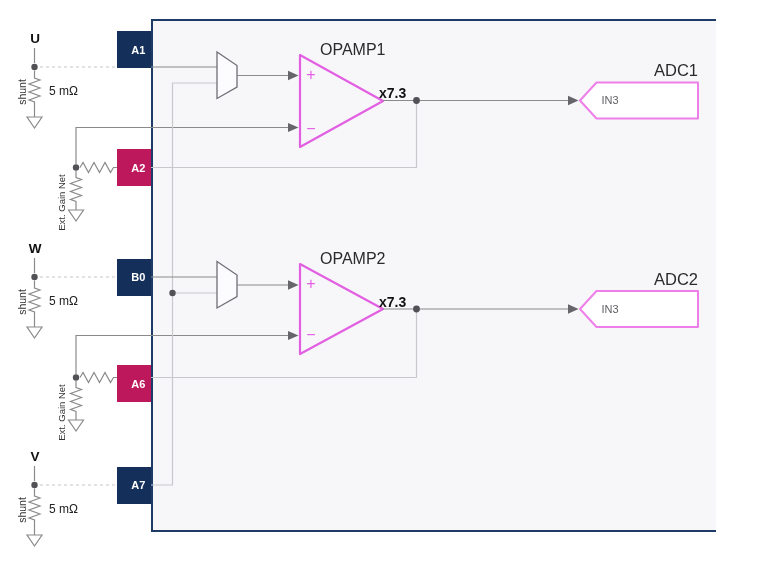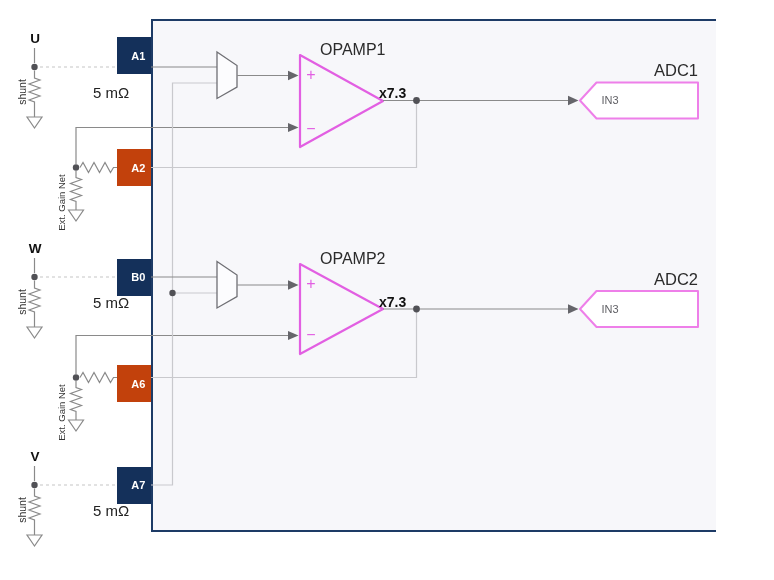--- a/index.html
+++ b/index.html
@@ -25,27 +25,27 @@
   .mux  { fill:#fcfcfe; stroke:#6f6f74; stroke-width:1.3; }
   .opamp{ fill:none; stroke:#e25fe2; stroke-width:2.2; stroke-linejoin:round; }
   .adc  { fill:#ffffff; stroke:#ee7fe9; stroke-width:2; stroke-linejoin:round; }
 
   .txt { position:absolute; white-space:nowrap; color:#1a1a1a;text-align:center; }
   .phase   { width:24px; text-align:center; font-weight:bold; font-size:13.5px; color:#111; }
   .shuntlbl{ width:40px; text-align:center; font-size:10.5px; color:#333;
              transform:rotate(-90deg); transform-origin:center; }
   .extlbl  { width:92px; text-align:center; font-size:9.5px; color:#333;
              transform:rotate(-90deg); transform-origin:center; }
-  .resval  { font-size:15px; color:#222;margin-left:44px; }
+  .resval  { font-size:12px; color:#222; }
   .pin { position:absolute; left:117px; width:33.5px; height:37px;
          display:flex; align-items:center; justify-content:center;
          padding-left:9px; box-sizing:border-box;
          color:#ffffff; font-weight:bold; font-size:11px; }
   .pin.dark  { background:#14305a; }
-  .pin.light { background:#c2410c; }
+  .pin.light { background:#be185d; }
   .opname { font-size:16px; color:#2b2b2b; }
   .gain   { width:37px; text-align:left; font-weight:bold; font-size:14px; color:#111; }
   .adcname{ width:82px; text-align:right; font-size:16.5px; color:#2b2b2b; }
   .chan   { font-size:11px; color:#5f5f64;margin-left:13px; }
   .pm     { width:16px; text-align:center; font-size:16px; color:#e25fe2; }
 </style>
 </head>
 <body>
 
 <div class="canvas">
@@ -150,21 +150,21 @@
   <div class="txt shuntlbl" style="left:2px; top:296px;">shunt</div>
   <div class="txt resval" style="left:49px; top:294px;">5 mΩ</div>
 
   <div class="txt phase" style="left:23px; top:449px;">V</div>
   <div class="txt shuntlbl" style="left:2px; top:504px;">shunt</div>
   <div class="txt resval" style="left:49px; top:502px;">5 mΩ</div>
 
   <div class="txt extlbl" style="left:14.5px; top:196.5px;">Ext. Gain Net</div>
   <div class="txt extlbl" style="left:14.5px; top:406.5px;">Ext. Gain Net</div>
 
-  <div class="pin dark" style="top:37px;">
+  <div class="pin dark" style="top:31px;">
       <span>A1</span>
     </div>
   <div class="pin light" style="top:149px;">
       <span>A2</span>
     </div>
   <div class="pin dark" style="top:258.5px;">
       <span>B0</span>
     </div>
   <div class="pin light" style="top:359px;margin-top:6px;">
       <span>A6</span>

